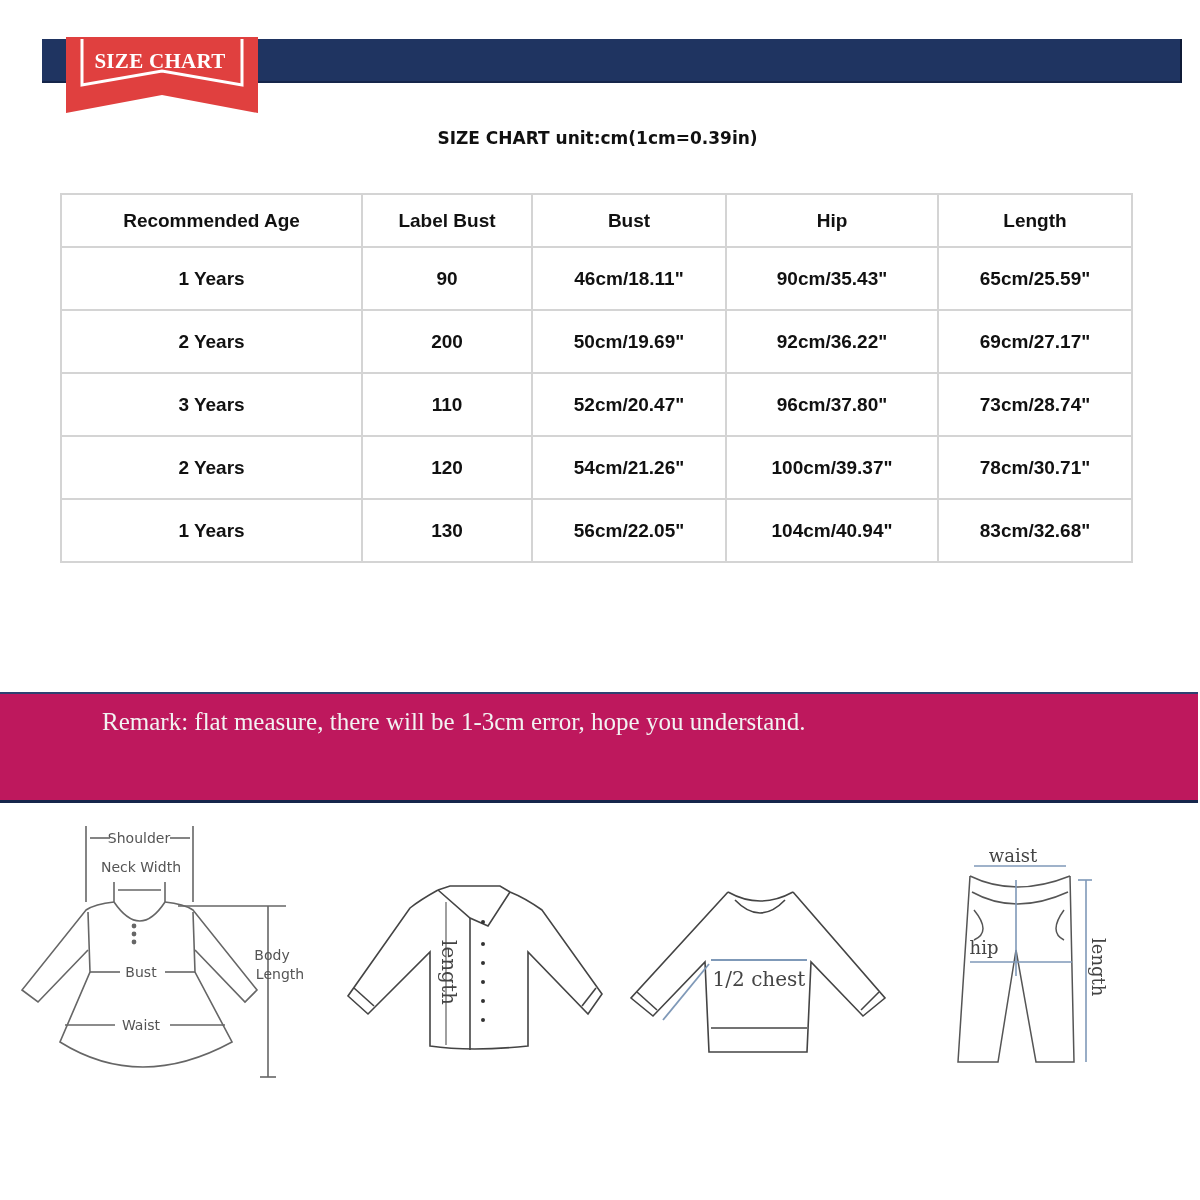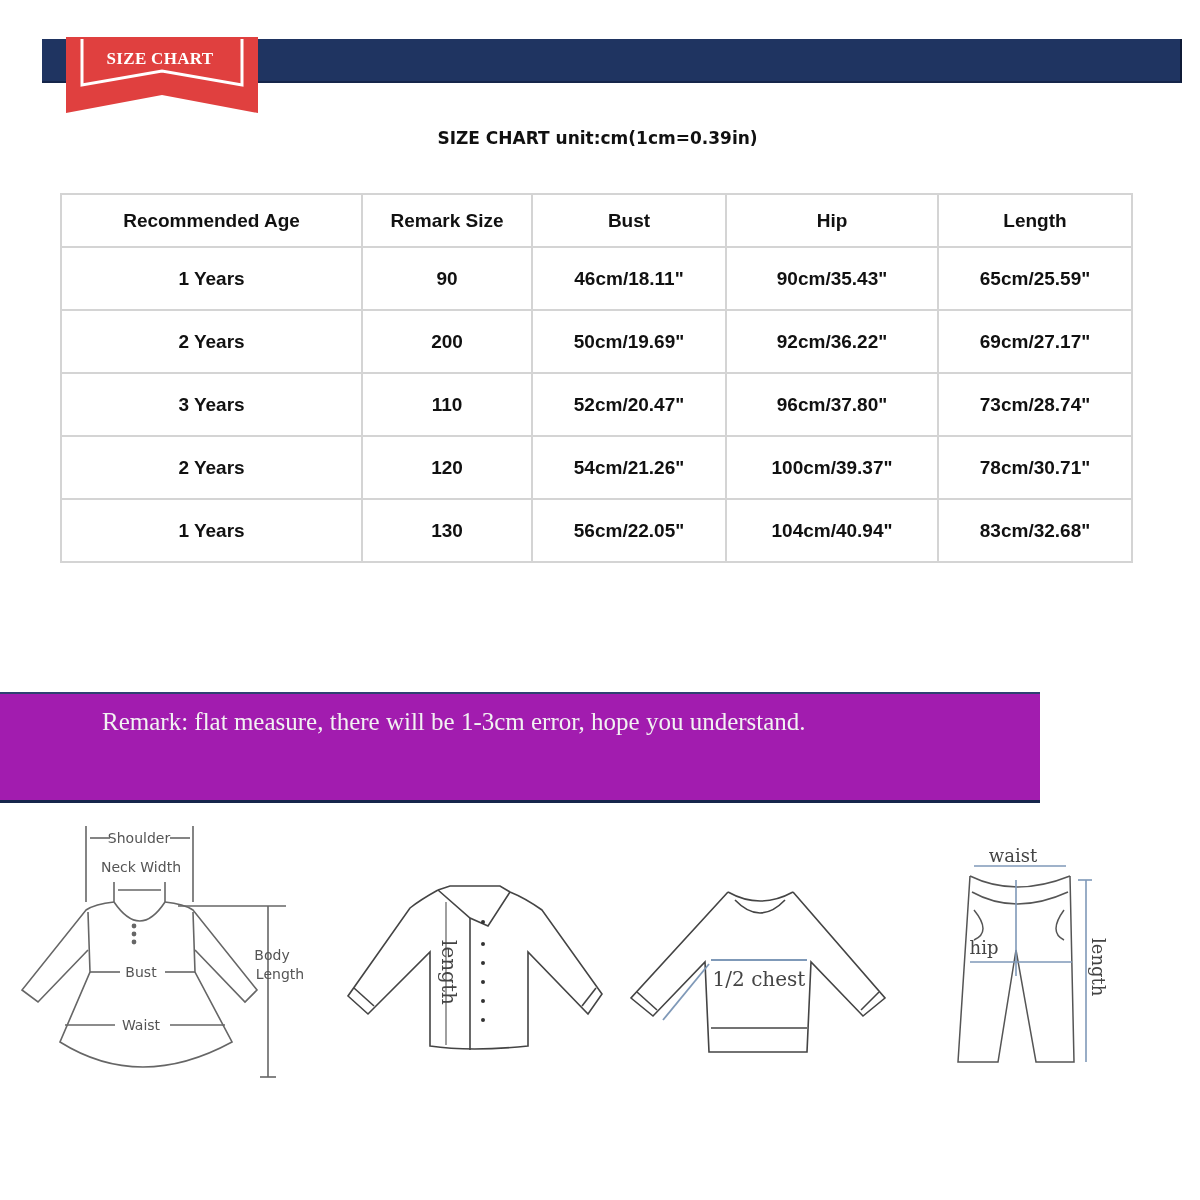--- a/index.html
+++ b/index.html
@@ -5,35 +5,35 @@
     * { box-sizing: border-box; margin: 0; padding: 0; }
     html, body { width: 1200px; height: 1200px; background: #ffffff; overflow: hidden; }
     body { position: relative; font-family: "Liberation Sans", sans-serif; color: #111; }
 
     .top-bar { position: absolute; left: 42px; top: 39px; width: 1140px; height: 44px;
       background: #1f3461; border-bottom: 2px solid #15254a; border-right: 2px solid #0f1a36; }
 
     .ribbon { position: absolute; left: 66px; top: 37px; width: 192px; height: 76px; }
     .ribbon svg { position: absolute; left: 0; top: 0; }
     .ribbon-label { position: absolute; left: 0; top: 12px; width: 188px; text-align: center;
-      font-family: "Liberation Serif", serif; font-weight: bold; font-size: 17px; color: #fff;
+      font-family: "Liberation Serif", serif; font-weight: bold; font-size: 21px; color: #fff;
       letter-spacing: 0.3px; }
 
     .chart-title { position: absolute; left: 0; top: 128px; width: 1195px; text-align: center;
       font-family: "DejaVu Sans", sans-serif; font-weight: bold; font-size: 17px; color: #111; }
 
     table.size-table { position: absolute; left: 60px; top: 193px; width: 1071px;
       border-collapse: collapse; table-layout: fixed; }
     table.size-table th, table.size-table td { border: 2px solid #d4d4d4; text-align: center;
       font-weight: bold; font-size: 19px; color: #111; }
     table.size-table th { height: 53px; }
     table.size-table td { height: 63px; border-radius: 29px; }
 
-    .remark-band { position: absolute; left: 0; top: 692px; width: 1040px; height: 111px;
-      background: #a21caf; border-top: 2px solid #2d4170; border-bottom: 3px solid #16264b; }
+    .remark-band { position: absolute; left: 0; top: 692px; width: 1198px; height: 111px;
+      background: #be185d; border-top: 2px solid #2d4170; border-bottom: 3px solid #16264b; }
     .remark-line { position: absolute; left: 102px; font-family: "Liberation Serif", serif;
       font-size: 25px; color: #f2f2f2; white-space: nowrap; }
     .remark-line.l1 { top: 14px; }
     .remark-line.l2 { top: 64px; }
 
     .illus { position: absolute; }
     .illus svg { display: block; }
     .lbl { font-family: "DejaVu Sans", sans-serif; fill: #555; }
     .lbl-serif { font-family: "DejaVu Serif", serif; fill: #444; }
   </style>
@@ -55,21 +55,21 @@
   <colgroup>
     <col style="width:301px">
       <col style="width:170px">
       <col style="width:194px">
       <col style="width:212px">
       <col style="width:194px">
   </colgroup>
   <thead>
     <tr>
       <th>Recommended Age</th>
-      <th>Remark Size</th>
+      <th>Label Bust</th>
       <th>Bust</th>
       <th>Hip</th>
       <th>Length</th>
     </tr>
   </thead>
   <tbody>
     <tr>
       <td>1 Years</td>
       <td>90</td>
       <td>46cm/18.11"</td>

